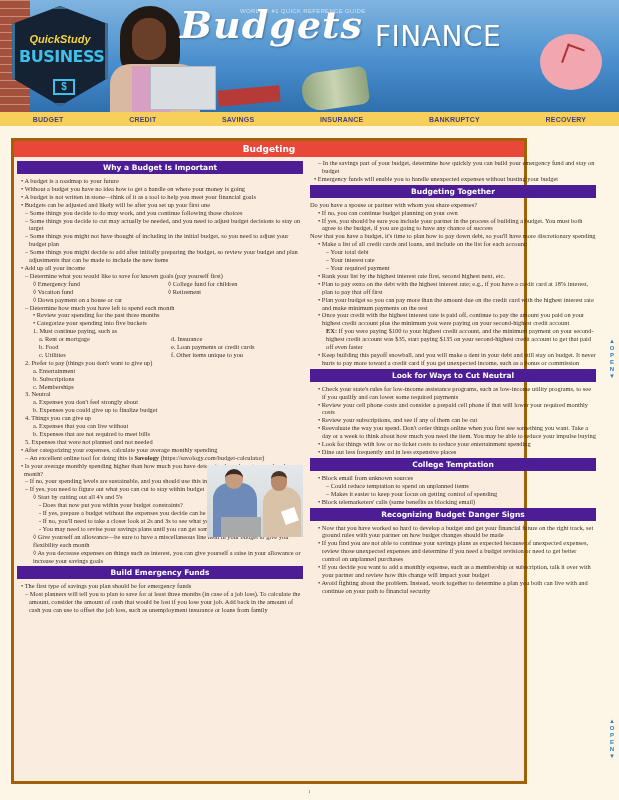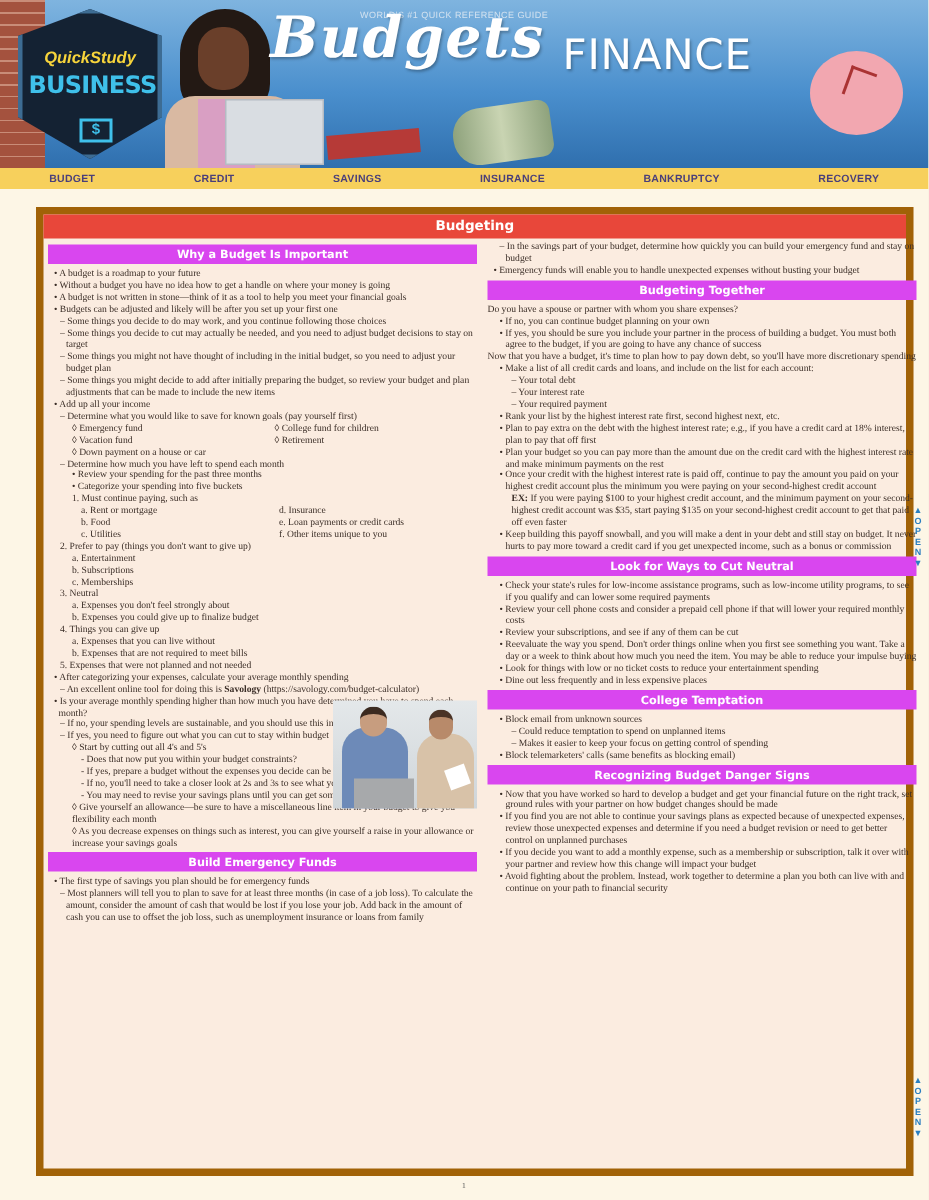--- a/index.html
+++ b/index.html
@@ -33,26 +33,26 @@
   .money { position: absolute; left: 302px; top: 70px; width: 66px; height: 38px; background: linear-gradient(90deg,#8ea27c,#c9d4b2,#8ea27c); border-radius: 18px 8px 8px 18px; transform: rotate(-8deg); }
   .books { position: absolute; left: 218px; top: 88px; width: 62px; height: 16px; background: #b63a37; transform: rotate(-5deg); }
   .piggy { position: absolute; left: 540px; top: 34px; width: 62px; height: 56px; background: #f2a7b0; border-radius: 50%; }
   .piggy::after { content: ""; position: absolute; left: 24px; top: 12px; width: 16px; height: 18px; border-left: 2px solid #a33; border-top: 2px solid #a33; transform: rotate(20deg); }
 
   
   .navbar { position: absolute; left: 0; top: 112px; width: 619px; height: 14px; background: #f7d05c; display: flex; justify-content: space-around; align-items: center; }
   .navbar span { font-family: "Liberation Sans", sans-serif; font-weight: bold; font-size: 7px; color: #4a3f7a; letter-spacing: 0.2px; }
 
   
-  .panel { position: absolute; left: 11px; top: 138px; width: 585px; height: 646px; background: #fbece0; border: 5px solid #a16207; margin-left: 13px; }
+  .panel { position: absolute; left: 11px; top: 138px; width: 516px; height: 646px; background: #fbece0; border: 3px solid #a16207; }
   .panel-header { height: 16px; background: #e8473a; color: #ffffff; text-align: center; font-family: "DejaVu Sans", sans-serif; font-weight: bold; font-size: 9px; line-height: 16px; }
   .col { position: absolute; top: 18px; width: 286px; }
   .col.left { left: 3px; }
   .col.right { left: 296px; }
-  .sec { background: #d946ef; color: #ffffff; text-align: center; font-family: "DejaVu Sans", sans-serif; font-weight: bold; font-size: 7.5px; height: 13px; line-height: 13px; margin: 2px 0 3px; }
+  .sec { background: #4c1d95; color: #ffffff; text-align: center; font-family: "DejaVu Sans", sans-serif; font-weight: bold; font-size: 7.5px; height: 13px; line-height: 13px; margin: 2px 0 3px; }
   .t { font-size: 6.4px; line-height: 7.9px; color: #3a2d26; }
   .i1 { padding-left: 4px; text-indent: -3px; padding-left: 7px; }
   .i2 { padding-left: 12px; text-indent: -4px; }
   .i3 { padding-left: 16px; }
   .i4 { padding-left: 22px; }
   .two { display: flex; }
   .two > div { flex: 1; }
   .photo { position: absolute; left: 190px; top: 306px; width: 96px; height: 72px; background: linear-gradient(180deg,#e4e8ea,#cfd5d9); overflow: hidden; }
   .photo .man { position: absolute; left: 6px; top: 18px; width: 44px; height: 54px; background: #6d8ab8; border-radius: 16px 16px 0 0; }
   .photo .mhead { position: absolute; left: 18px; top: 4px; width: 18px; height: 20px; background: #c79d7f; border-radius: 9px; border-top: 5px solid #3b2a20; }

